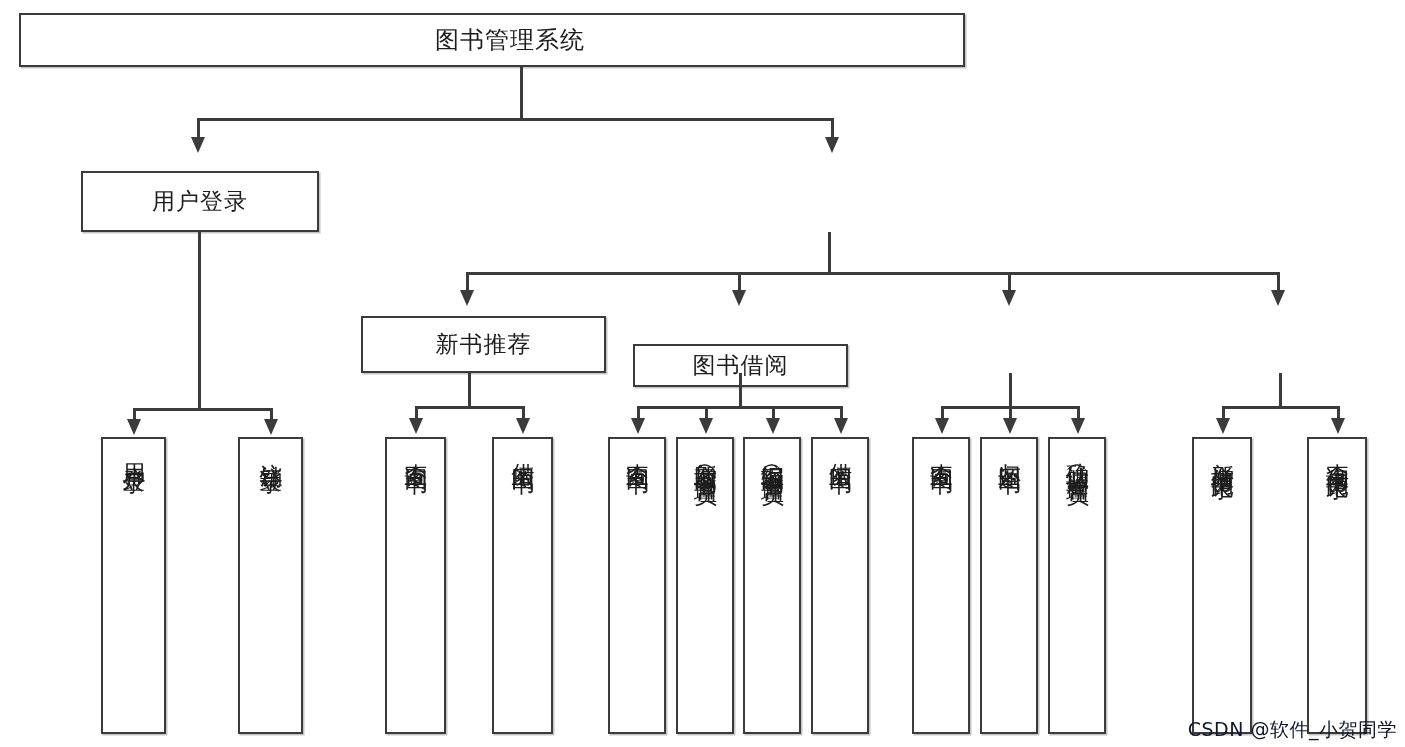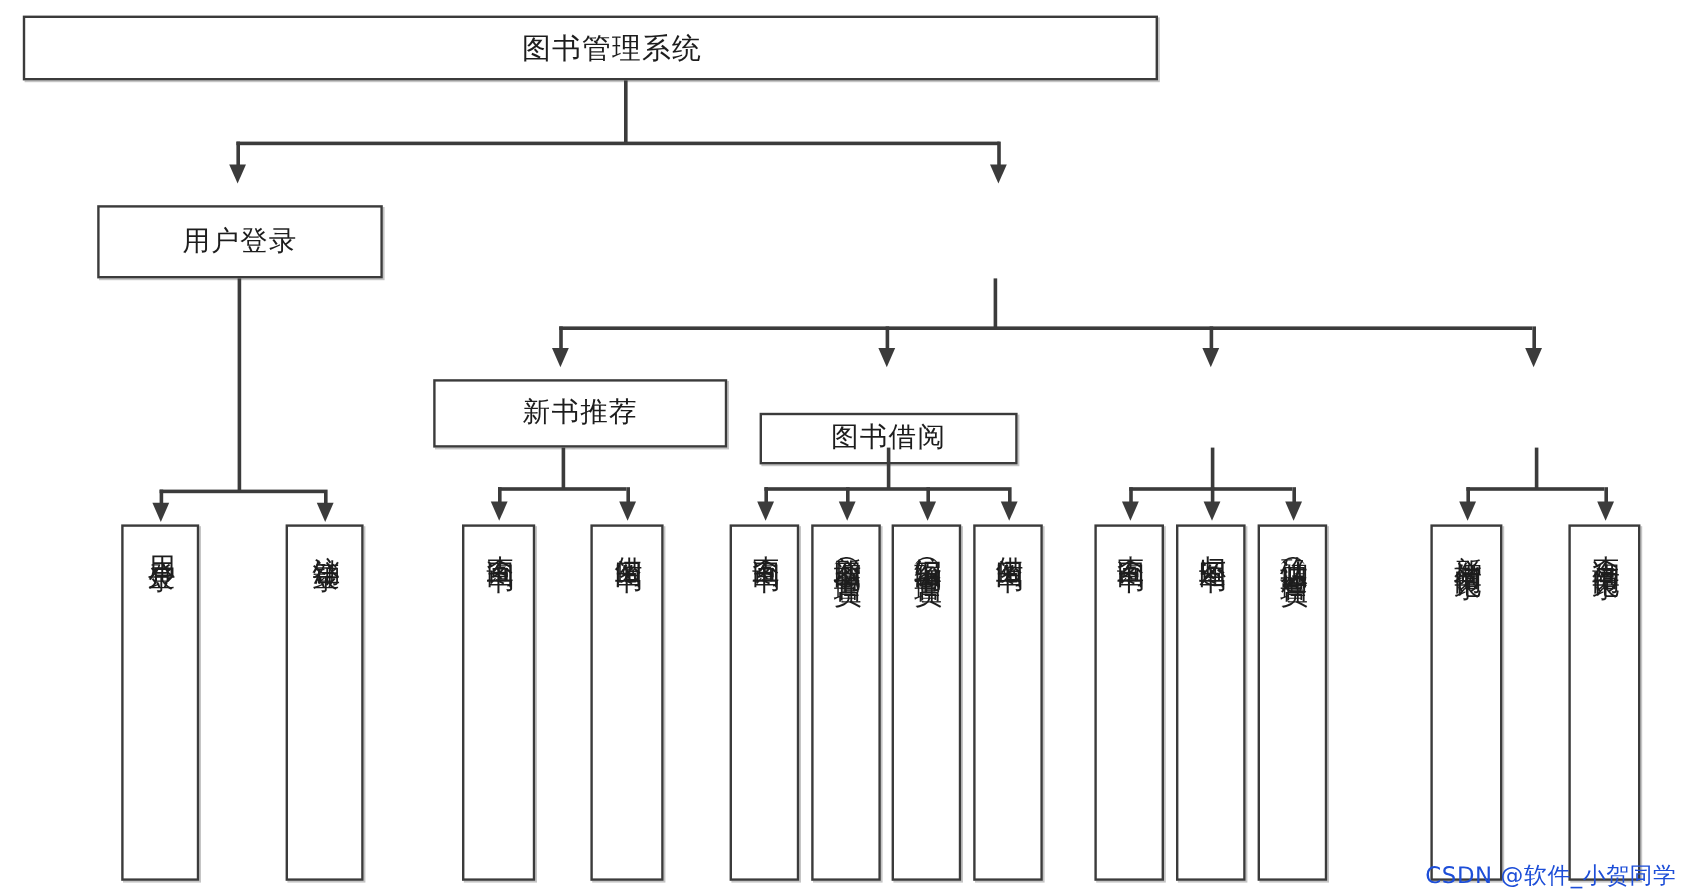--- a/index.html
+++ b/index.html
@@ -68,21 +68,21 @@
     border-left: 7.5px solid transparent;
     border-right: 7.5px solid transparent;
     border-top: 16px solid #3b3b3b;
   }
   
   #watermark {
     position: absolute;
     right: 8px;
     bottom: 4px;
     font-size: 19px;
-    color: #1d4ed8;
+    color: #0f172a;
     letter-spacing: 0.5px;
     white-space: nowrap;
     font-family: "DejaVu Sans", "Liberation Sans", sans-serif;
   }
 </style>
 </head>
 <body>
 
 <div id="canvas">
 

